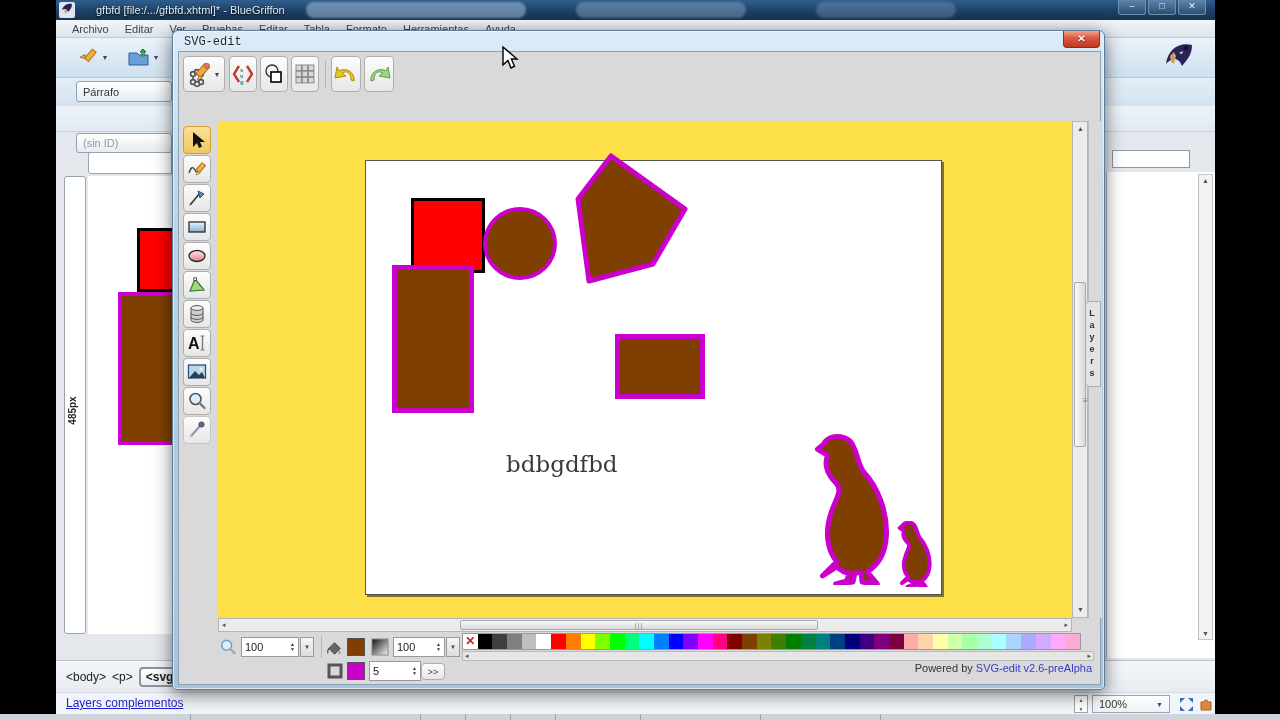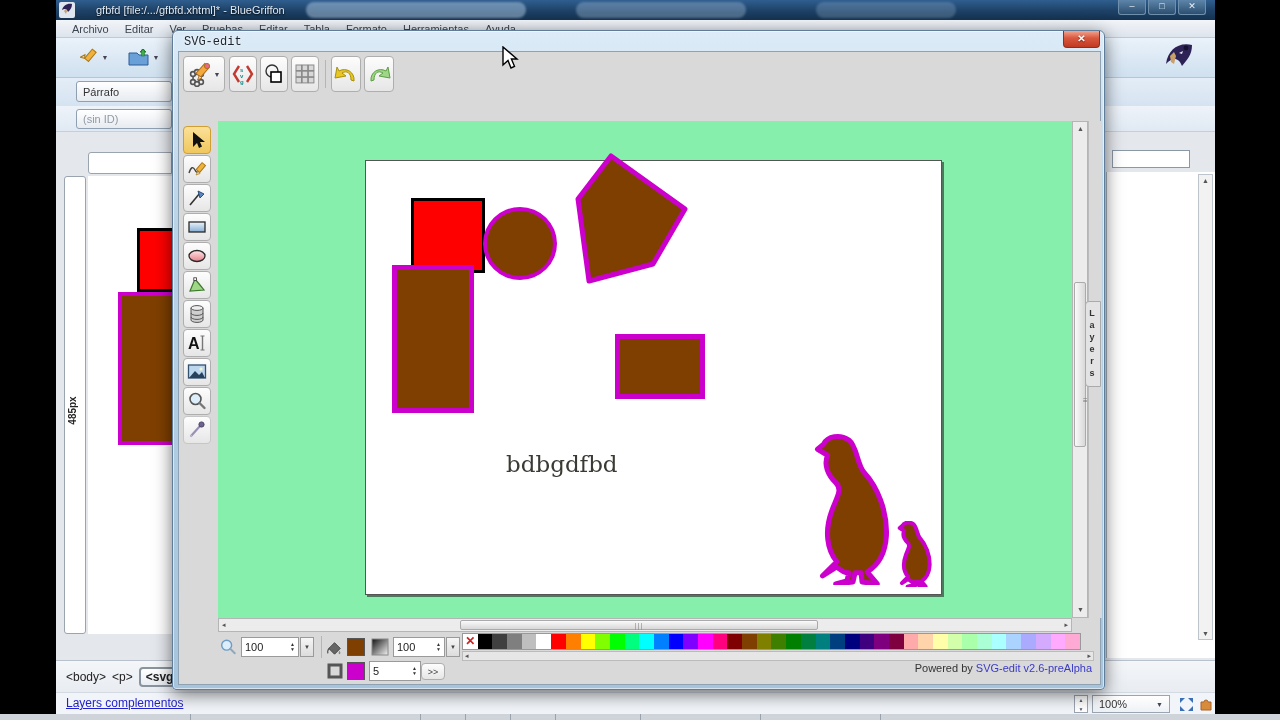--- a/index.html
+++ b/index.html
@@ -23,21 +23,21 @@
     border-bottom:1px solid #c0c9d4;z-index:1;display:flex;align-items:center;padding-left:8px;}
   #menubar span{font-size:11px;color:#3c4450;padding:0 8px;}
   #tb1{left:56px;top:38px;width:1159px;height:40px;background:linear-gradient(180deg,#eaf2fa,#cfe0ef);border-bottom:1px solid #b4c6d8;z-index:1;}
   #tb2{left:56px;top:78px;width:1159px;height:28px;background:linear-gradient(180deg,#e4edf7,#d5e3f1);z-index:1;}
   #tb3{left:56px;top:106px;width:1159px;height:26px;background:linear-gradient(180deg,#eef3f9,#e0e9f3);border-bottom:1px solid #c3cfdc;z-index:1;}
   .tbbtn{position:absolute;border:1px solid rgba(130,150,170,.0);border-radius:3px;display:flex;align-items:center;justify-content:center;gap:2px;}
   .ddarrow{font-size:7px;color:#445;}
   .combo{position:absolute;height:21px;border:1px solid #8fa0b2;border-radius:3px;
     background:linear-gradient(180deg,#ffffff,#e7ebf0);font-size:11px;color:#333;
     display:flex;align-items:center;padding:0 6px;z-index:1;}
-  .combo.dim{color:#909aa6;}
+  .combo.dim{color:#909aa6;margin-top:24px;}
   
   #hruler{left:88px;top:152px;width:84px;height:22px;background:#fff;border:1px solid #9aa4ae;border-radius:3px 0 0 3px;z-index:1;}
   #vruler{left:64px;top:176px;width:22px;height:458px;background:#fff;border:1px solid #9aa4ae;border-radius:3px;z-index:1;}
   #vruler span{position:absolute;left:-7px;top:50%;transform:rotate(-90deg);font-size:10px;font-weight:bold;color:#222;white-space:nowrap;}
   #doc{left:88px;top:176px;width:88px;height:458px;background:#fff;z-index:1;overflow:hidden;}
   #doc-redrect{position:absolute;left:49px;top:52px;width:50px;height:64px;background:var(--red);border:3px solid #000;}
   #doc-brownrect{position:absolute;left:30px;top:116px;width:60px;height:153px;background:var(--brown);border:4px solid var(--magenta);}
   
   #rinput{left:1112px;top:150px;width:78px;height:18px;background:#fff;border:1px solid #8b98a6;z-index:1;}
   #rpanel{left:1106px;top:172px;width:109px;height:486px;background:#fff;border-left:1px solid #aab4be;z-index:1;}
@@ -63,21 +63,21 @@
   #dlg-title{position:absolute;left:11px;top:4px;font-size:12px;color:#1c2430;text-shadow:0 0 3px #fff;font-family:Liberation Mono, monospace;}
   #dlg-close{position:absolute;left:890px;top:0px;width:37px;height:17px;border:1px solid #8d2f1f;border-top:none;
     border-radius:0 0 4px 4px;background:linear-gradient(180deg,#f2a490 0%,#d9573c 45%,#c03a22 100%);
     color:#fff;font-size:10px;font-weight:bold;text-align:center;line-height:15px;text-shadow:0 1px 1px #7a1d10;}
   #dlg-content{position:absolute;left:5px;top:20px;width:923px;height:634px;background:#d9d9d9;border:1px solid #8fa2b4;}
   .debtn{position:absolute;border:1px solid #aeaeae;border-radius:4px;background:linear-gradient(180deg,#fdfdfd,#e6e6e6);
     display:flex;align-items:center;justify-content:center;}
   .toolsep{position:absolute;width:1px;background:#b5b5b5;}
   .toolbtn{left:4px;width:28px;height:28px;}
   .toolbtn.active{background:linear-gradient(180deg,#fbe098,#f0c75e);border-color:#cf9f33;}
-  #workspace{position:absolute;left:39px;top:69px;width:854px;height:497px;background:#86efac;overflow:hidden;}
+  #workspace{position:absolute;left:39px;top:69px;width:854px;height:497px;background:#fde047;overflow:hidden;}
   #page{position:absolute;left:147px;top:39px;width:577px;height:435px;background:#fff;
     border:1px solid #555;box-shadow:2px 2px 0 rgba(40,40,40,.6);}
   #shape-redrect{position:absolute;left:45px;top:37px;width:74px;height:75px;background:var(--red);border:3px solid #000;}
   #shape-ellipse{position:absolute;left:117px;top:46px;width:74px;height:73px;border-radius:50%;background:var(--brown);border:4px solid var(--magenta);}
   #shape-tallrect{position:absolute;left:26px;top:104px;width:82px;height:148px;background:var(--brown);border:5px solid var(--magenta);}
   #shape-smallrect{position:absolute;left:249px;top:173px;width:90px;height:65px;background:var(--brown);border:5px solid var(--magenta);}
   #canvas-text{position:absolute;left:140px;top:290px;font-family:"DejaVu Serif",serif;font-size:23px;color:#3b3b35;}
   
   #dlg-vscroll{position:absolute;left:893px;top:69px;width:16px;height:497px;background:#ececec;border:1px solid #b5b5b5;}
   #dlg-vthumb{position:absolute;left:1px;top:160px;width:12px;height:165px;background:linear-gradient(90deg,#fafafa,#d8d8d8);border:1px solid #aaa;border-radius:2px;}

